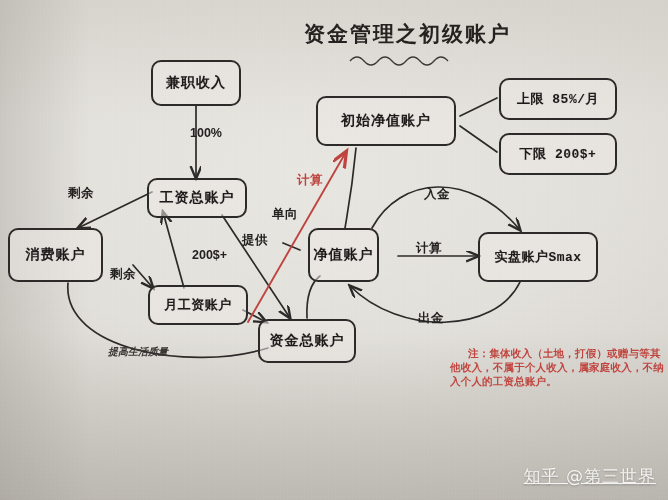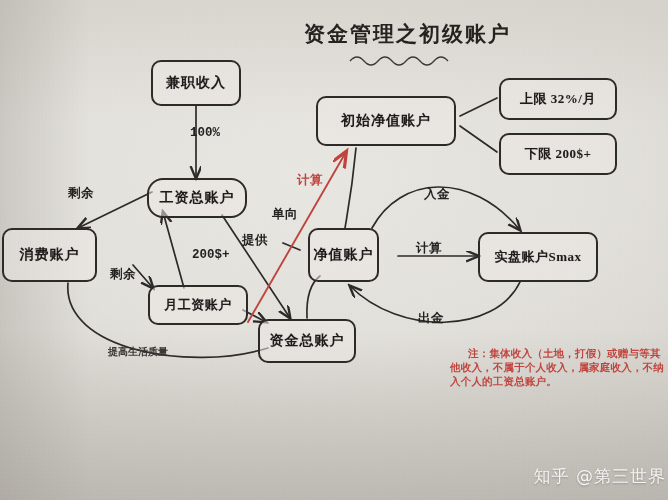--- a/index.html
+++ b/index.html
@@ -56,36 +56,36 @@
     border: 2px solid #2c2a28;
     border-radius: 10px;
     background: rgba(236,234,229,0.55);
     display: flex;
     align-items: center;
     justify-content: center;
     color: #1d1b1a;
     font-size: 14px;
     letter-spacing: 1px;
     white-space: nowrap;
-    font-family: Liberation Serif, serif;
+    font-family: Liberation Mono, monospace;
     font-weight: 600;
     text-shadow: 0 0 1px rgba(80,78,74,.25);
   }
   .node.small { font-size: 13px; letter-spacing: .5px; }
 
   .edge-label {
     position: absolute;
     color: #232120;
     font-size: 12.5px;
     font-family: "DejaVu Serif", "Liberation Serif", serif;
     font-weight: 600;
     white-space: nowrap;
     letter-spacing: .5px;
   }
-  .edge-label.latin { font-family: Liberation Mono, monospace; letter-spacing:0; }
+  .edge-label.latin { font-family: Liberation Sans, sans-serif; letter-spacing:0; }
   .edge-label.red { color: #c0443f; }
   .edge-label.tiny { font-size: 10px; color: #3a3734; letter-spacing:0; }
 
   #title {
     position: absolute;
     left: 276px;
     top: 20px;
     font-size: 21px;
     color: #24211f;
     font-family: "DejaVu Serif", "Liberation Serif", serif;
@@ -104,28 +104,29 @@
     font-size: 10.5px;
     line-height: 14px;
     font-family: "DejaVu Serif", "Liberation Serif", serif;
     font-weight: 600;
     text-indent: 18px;
     letter-spacing: .2px;
   }
 
   #watermark {
     position: absolute;
-    right: 2px;
+    right: 12px;
     bottom: 12px;
     color: rgba(255,255,255,.88);
     font-size: 17px;
     letter-spacing: 1px;
     font-family: "DejaVu Sans", "Liberation Sans", sans-serif;
     text-shadow: 0 1px 2px rgba(0,0,0,.25);
     white-space: nowrap;
+    text-decoration: underline;
   }
 </style>
 </head>
 <body>
 
 <div id="canvas">
 
   <div id="shadeTop"></div>
   <div id="shadeBottom"></div>
   <div id="shadeLeft"></div>
@@ -181,42 +182,42 @@
 
   <div id="title">资金管理之初级账户</div>
   <svg style="position:absolute;left:348px;top:52px;" width="120" height="18">
     <path d="M2,9 q7,-8 14,0 t14,0 t14,0 t14,0 t14,0 t14,0 t14,0" fill="none" stroke="#3b3836" stroke-width="1.4"></path>
   </svg>
 
   <div class="node" style="left:151px; top:60px; width:90px; height:46px;">
     <span>兼职收入</span>
   </div>
 
-  <div class="node" style="left:147px; top:178px; width:100px; height:40px;border-radius:16px;">
+  <div class="node" style="left:147px; top:178px; width:100px; height:40px;">
     <span>工资总账户</span>
   </div>
 
-  <div class="node" style="left:2px; top:228px; width:95px; height:54px;">
+  <div class="node" style="left:8px; top:228px; width:95px; height:54px;">
     <span>消费账户</span>
   </div>
 
   <div class="node small" style="left:148px; top:285px; width:100px; height:40px;">
     <span>月工资账户</span>
   </div>
 
   <div class="node" style="left:258px; top:319px; width:98px; height:44px;">
     <span>资金总账户</span>
   </div>
 
   <div class="node" style="left:316px; top:96px; width:140px; height:50px;">
     <span>初始净值账户</span>
   </div>
 
   <div class="node small" style="left:499px; top:78px; width:118px; height:42px;">
-    <span>上限  32%/月</span>
+    <span>上限  85%/月</span>
   </div>
 
   <div class="node small" style="left:499px; top:133px; width:118px; height:42px;">
     <span>下限  200$+</span>
   </div>
 
   <div class="node" style="left:308px; top:228px; width:71px; height:54px;">
     <span>净值账户</span>
   </div>
 
@@ -237,20 +238,20 @@
   <div class="edge-label red" style="left:297px; top:172px;">计算</div>
 
   <div class="edge-label" style="left:272px; top:206px;">单向</div>
 
   <div class="edge-label" style="left:424px; top:186px;">入金</div>
 
   <div class="edge-label" style="left:418px; top:310px;">出金</div>
 
   <div class="edge-label" style="left:416px; top:240px;">计算</div>
 
-  <div class="edge-label tiny" style="left:108px; top:345px;">提高生活质量</div>
+  <div class="edge-label tiny" style="left:108px; top:345px;font-style:italic;">提高生活质量</div>
 
   <div id="note">注：集体收入（土地，打假）或赠与等其他收入，不属于个人收入，属家庭收入，不纳入个人的工资总账户。</div>
 
   <div id="watermark">知乎 @第三世界</div>
 
   <div id="grain"></div>
 </div>
 
 </body></html>

